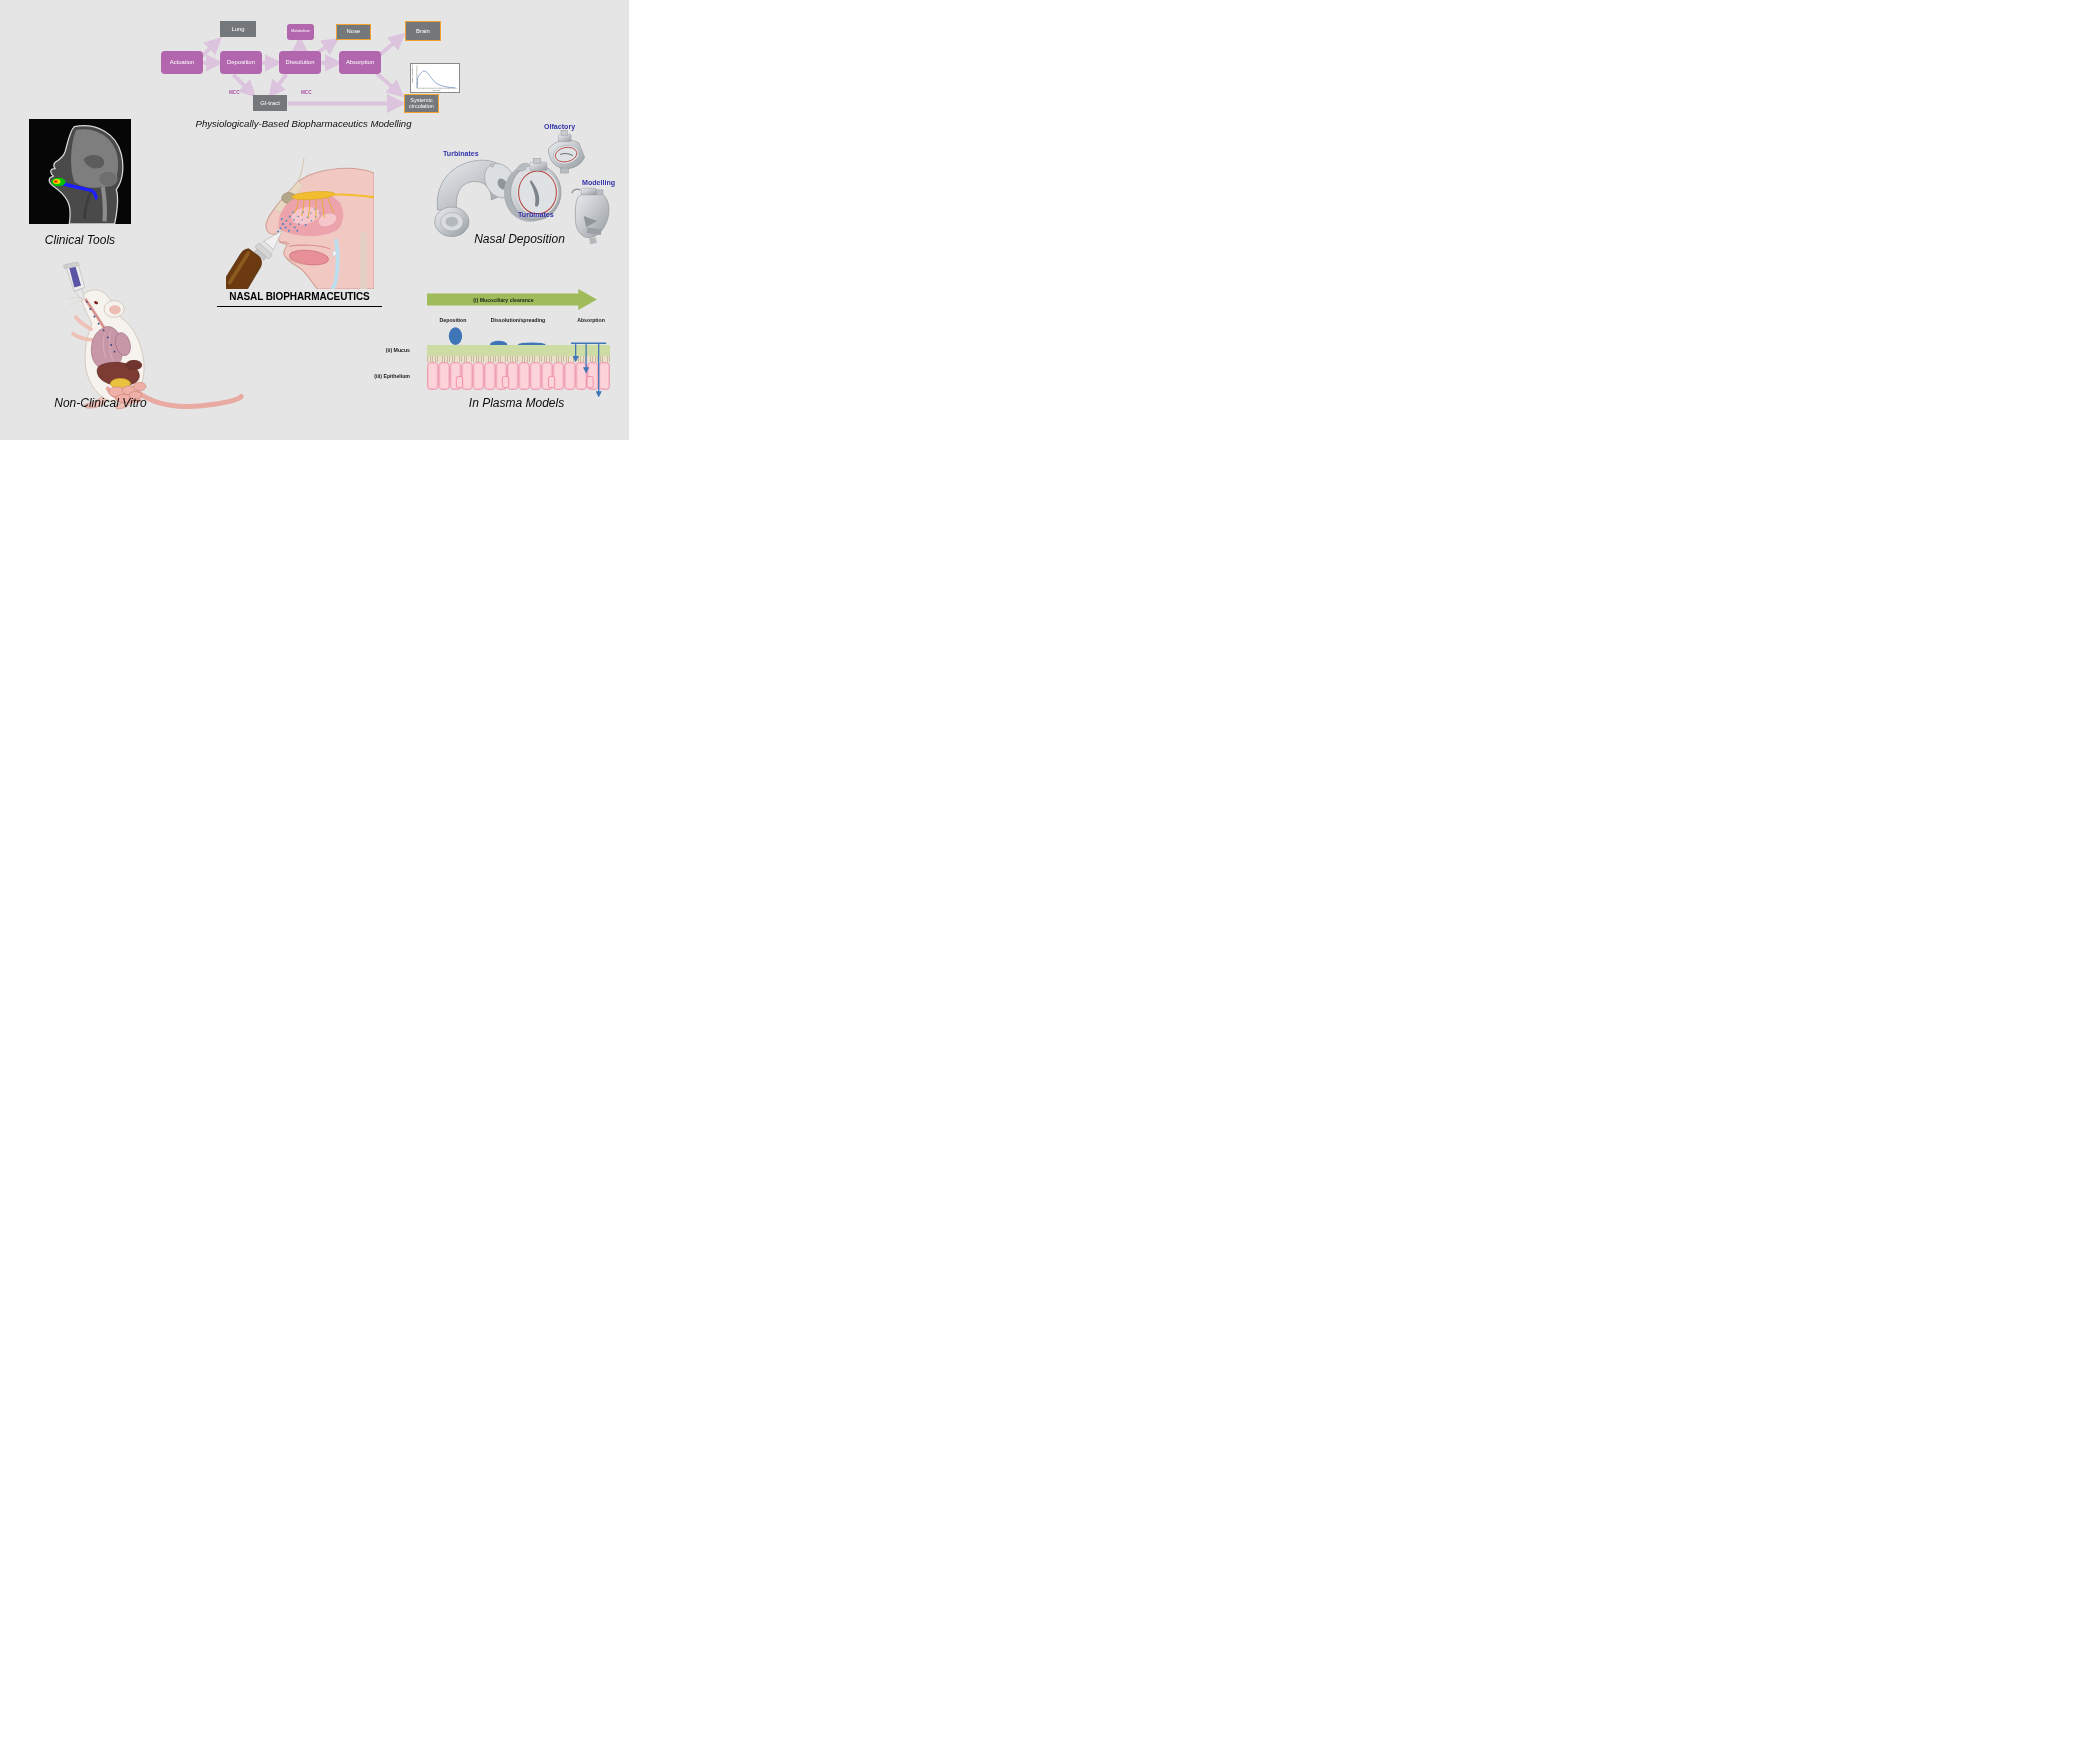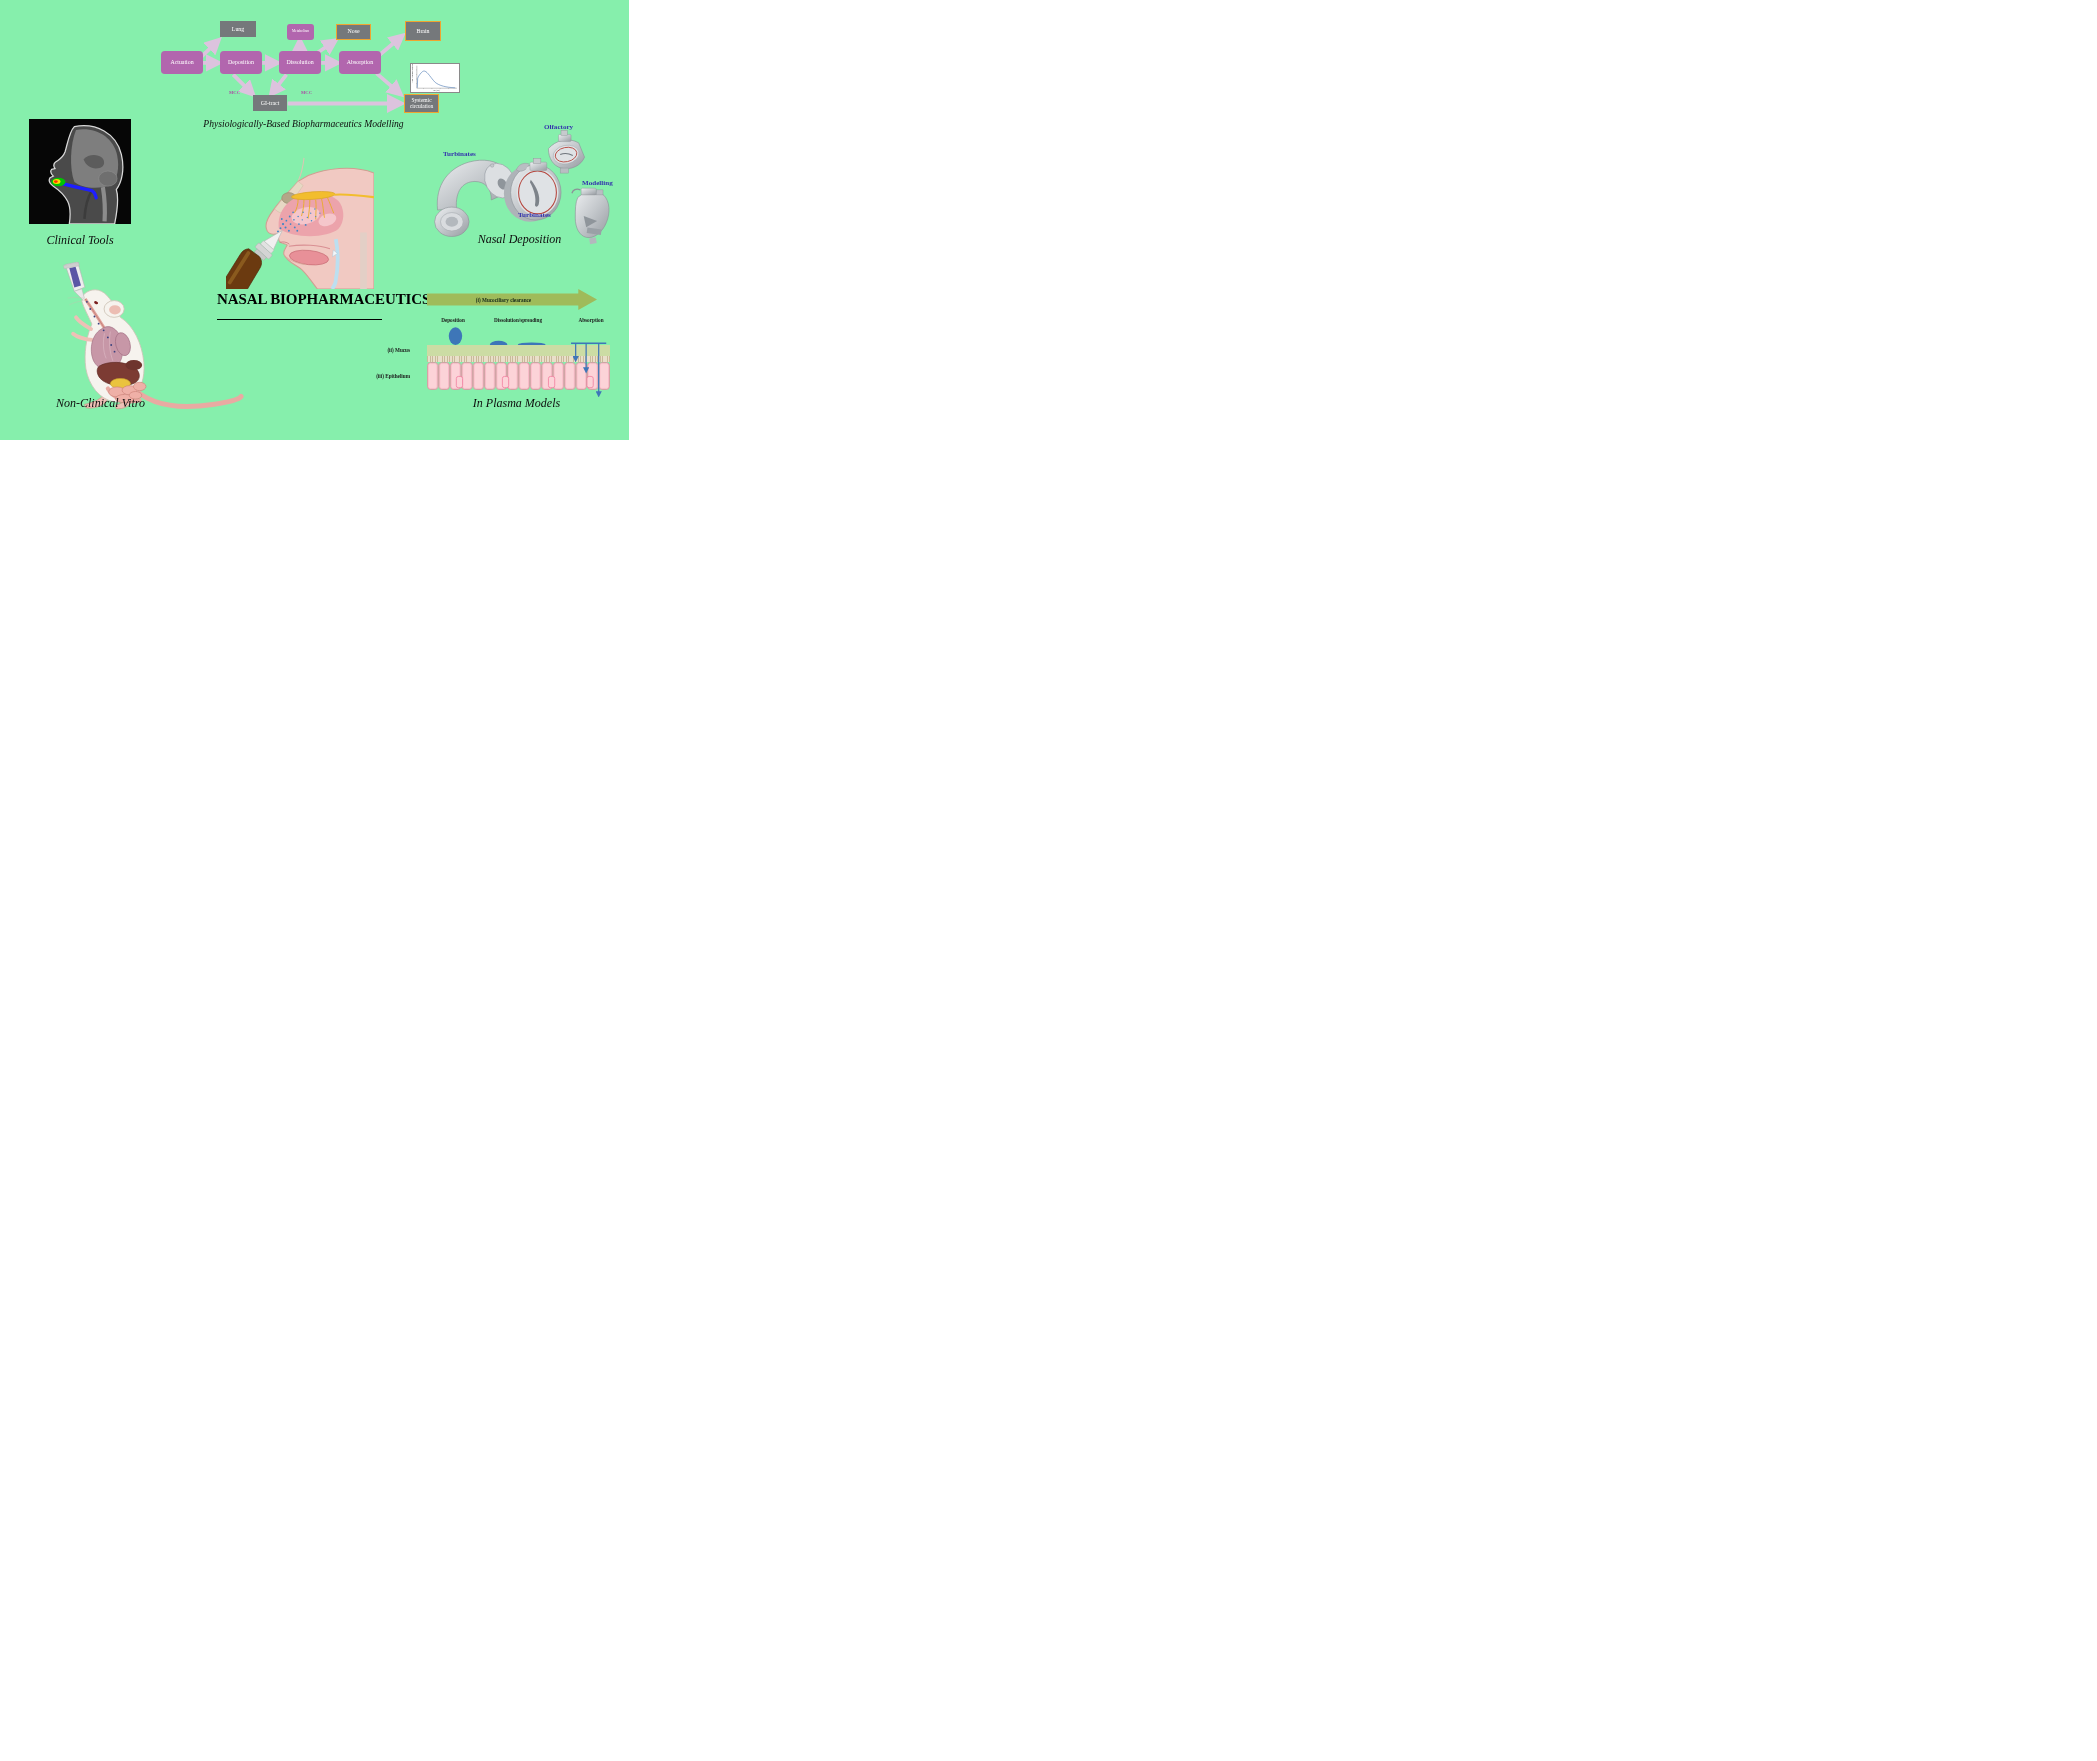--- a/index.html
+++ b/index.html
@@ -1,30 +1,30 @@
 <!DOCTYPE html>
 <html style="font-size:6.7px"><head>
 <meta charset="utf-8">
 <style>
   html,body{margin:0;padding:0;background:#fff;}
-  .canvas{position:relative;width:629px;height:440px;background:#86efac;overflow:hidden;
-          font-family:Liberation Serif, serif;}
+  .canvas{position:relative;width:629px;height:440px;background:#e5e5e5;overflow:hidden;
+          font-family:Liberation Sans, sans-serif;}
   .abs{position:absolute;}
   
   .fc-box{display:flex;align-items:center;justify-content:center;text-align:center;
           color:#fff;font-size:5.9px;line-height:1.05;box-sizing:border-box;}
   .fc-purple{background:#b266ae;border-radius:3.8px;}
   .fc-gray{background:#75787b;}
   .fc-orange{border:1.5px solid #f0a42e;}
   .fc-small{font-size:3.6px;border-radius:2.9px;}
   .mcc{color:#a952a5;font-weight:bold;font-size:4.6px;}
   .title-italic{font-style:italic;color:#0d0d0d;font-size:9.6px;text-align:center;white-space:nowrap;}
   .caption{font-style:italic;color:#0d0d0d;font-size:12px;text-align:center;white-space:nowrap;}
-  .center-label{font-weight:bold;font-size:15px;color:#000;text-align:center;white-space:nowrap;
-                border-bottom:1.3px solid #000;padding-bottom:11px;letter-spacing:-0.1px;}
+  .center-label{font-weight:bold;font-size:10px;color:#000;text-align:center;white-space:nowrap;
+                border-bottom:1.3px solid #000;padding-bottom:4px;letter-spacing:-0.1px;}
   .blue-lbl{color:#3434ad;font-weight:bold;font-size:7.1px;white-space:nowrap;}
   .iv-lbl{color:#1a1a1a;font-weight:bold;font-size:5.2px;white-space:nowrap;text-align:center;}
   .iv-layer-lbl{color:#1a1a1a;font-weight:bold;font-size:5.2px;white-space:nowrap;text-align:right;}
   .green-arrow{background:#9fbb5a;
      clip-path:polygon(0 22%,89% 22%,89% 0,100% 50%,89% 100%,89% 78%,0 78%);
      display:flex;align-items:center;justify-content:center;}
   .green-arrow span{color:#14281a;font-weight:bold;font-size:5.2px;padding-right:17px;}
   .mucus-band{background:#ccdca4;}
   .cilia-band{background:repeating-linear-gradient(90deg,#c9ba99 0 0.6px,#e9dfca 0.6px 1.7px);}
   .graph-box{border:0.6px solid #8a8a8a;background:#fff;}

